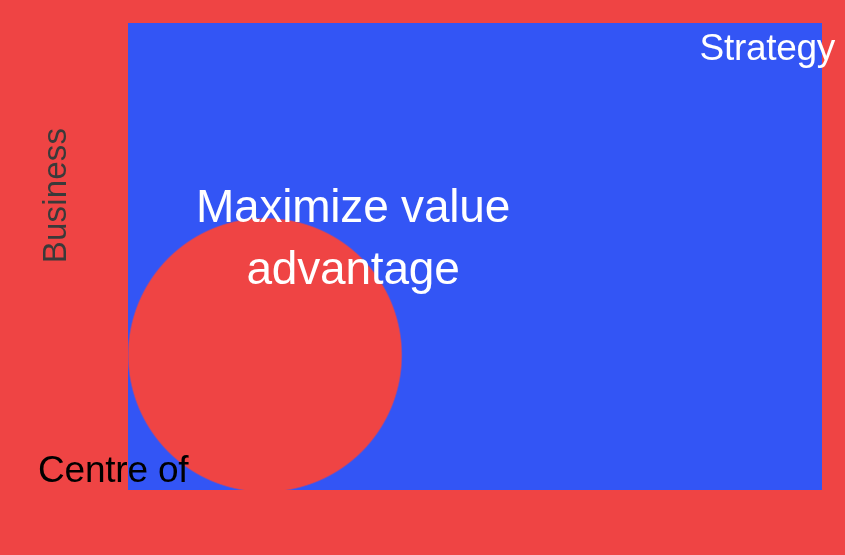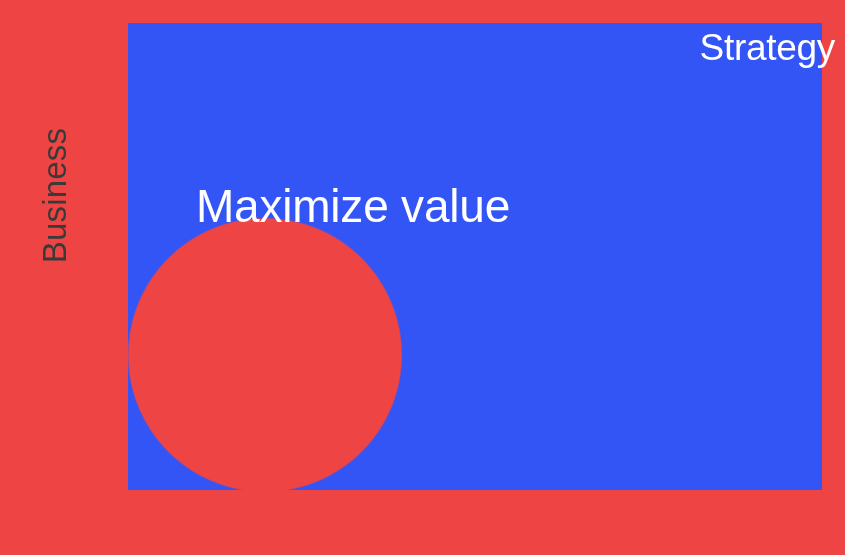--- a/index.html
+++ b/index.html
@@ -116,22 +116,24 @@
 <body>
 
 <div id="slide-root">
 
   <div id="strategy-block"></div>
 
   <div id="strategy-label">Strategy</div>
 
   <div id="headline">
     <span class="hl-line hl-line-1">Maximize value</span>
+    <span class="hl-line hl-line-3">advantage</span>
   </div>
 
   <div id="business-label">
     <span class="vtext">Business</span>
   </div>
 
   <div id="coe-label">
+    <span class="coe-line coe-line-1">Centre of</span>
   </div>
 
 </div>
 
 </body></html>

